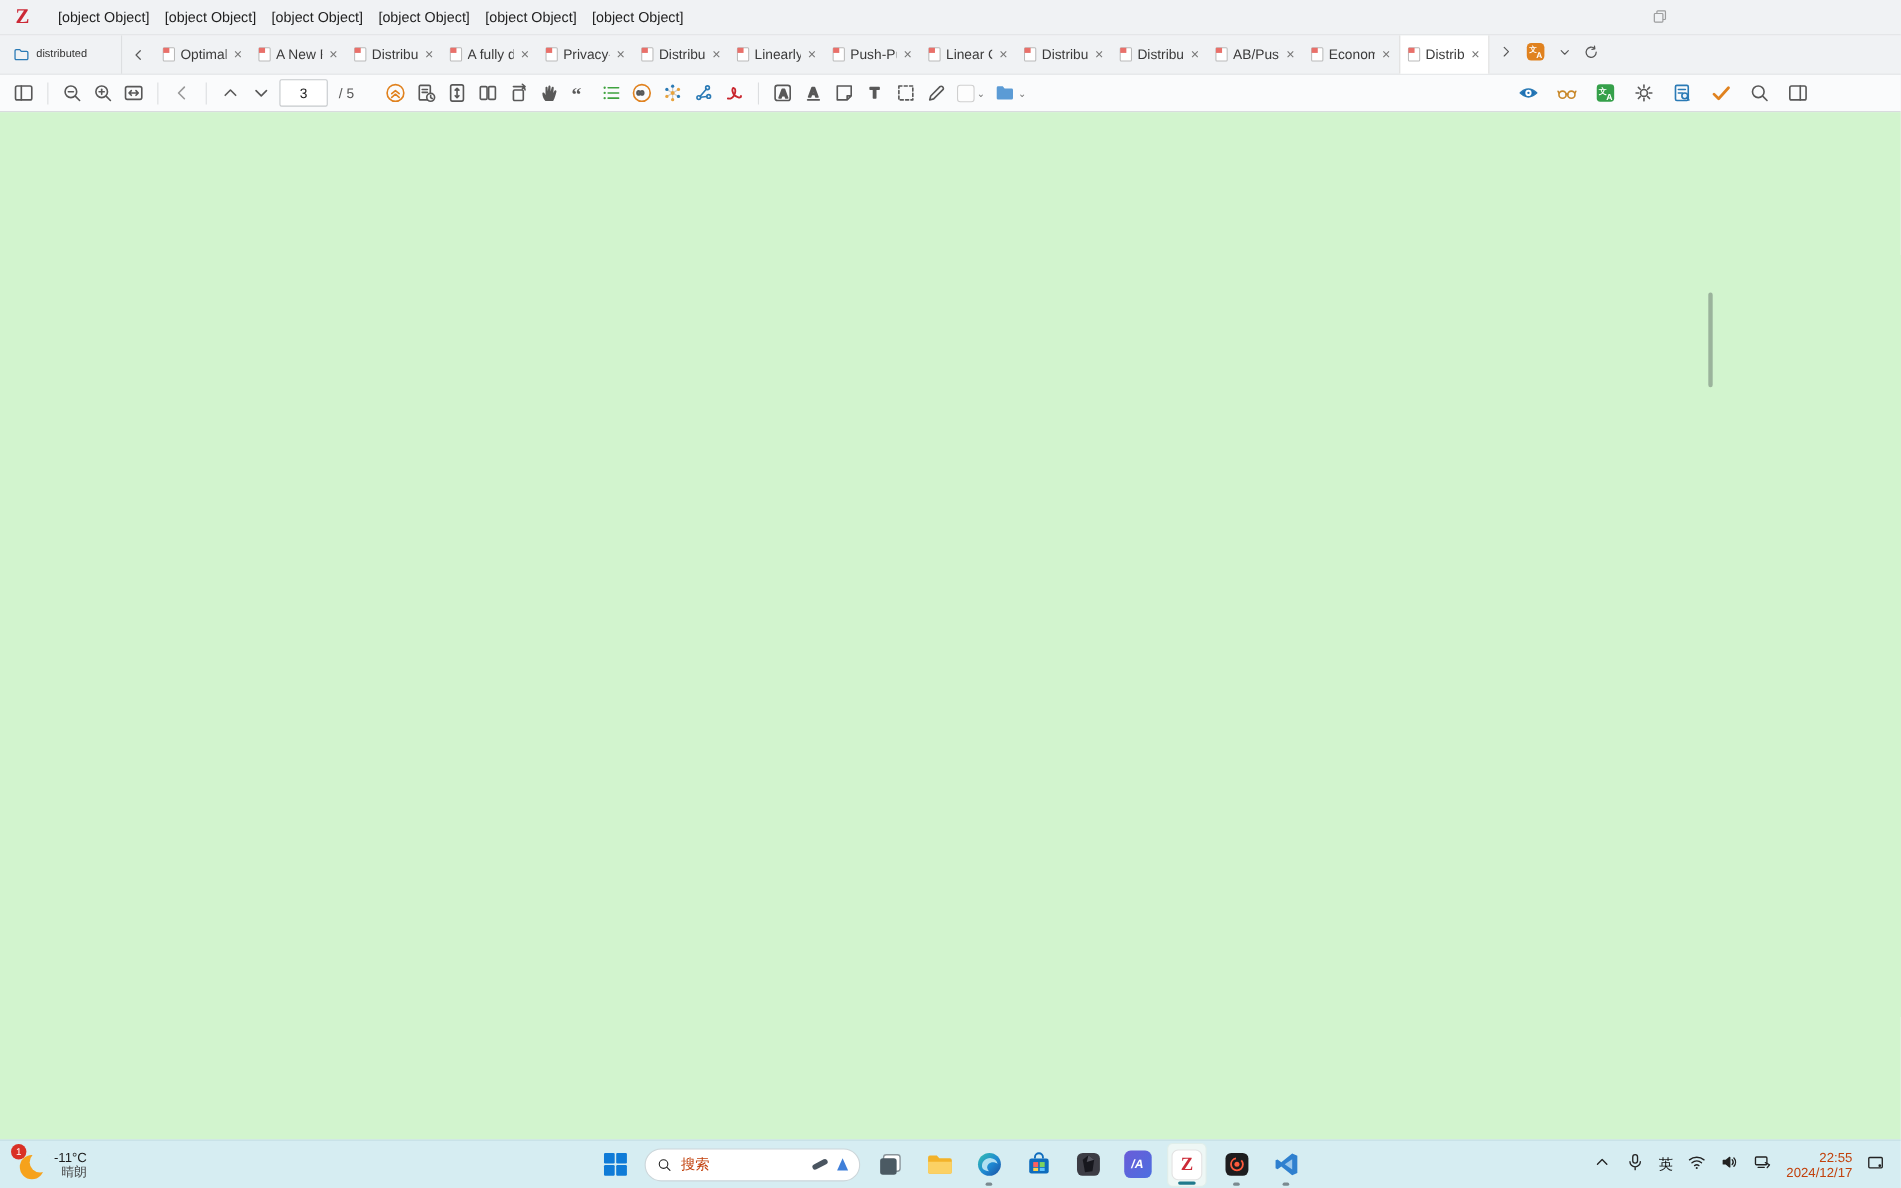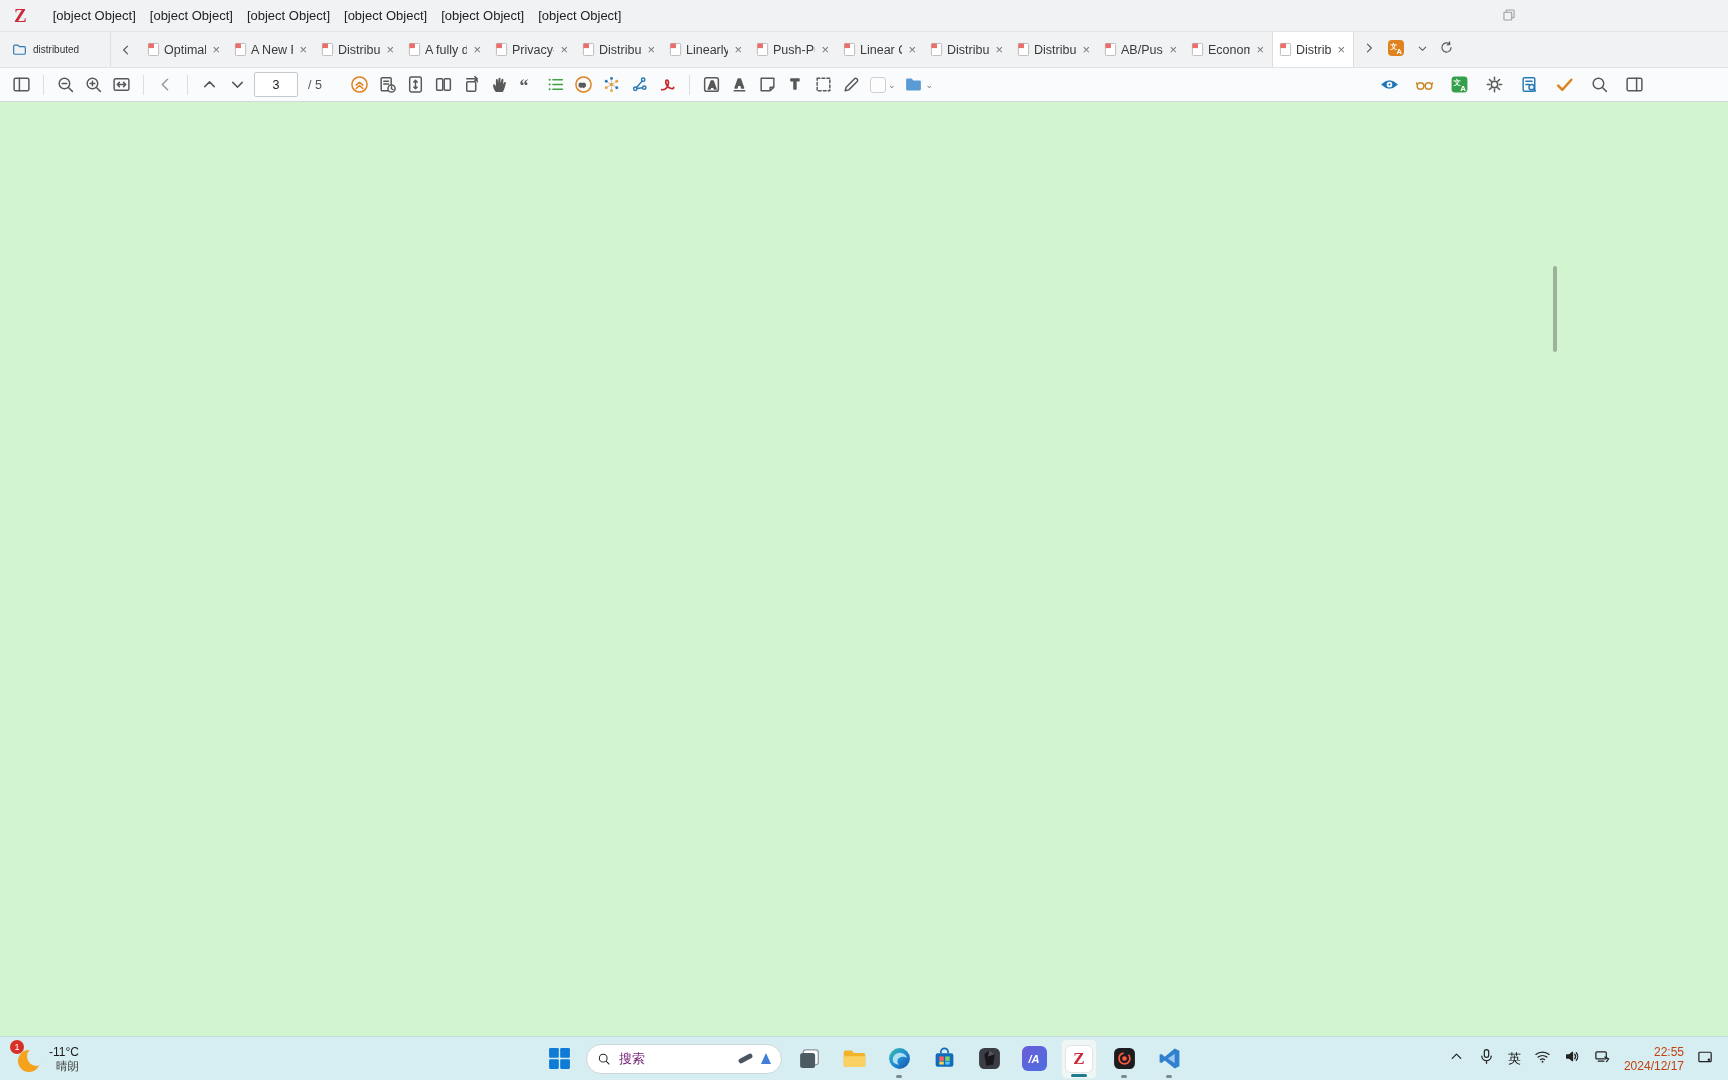--- a/index.html
+++ b/index.html
@@ -78,21 +78,21 @@
   .wtxt{font-size:12px;color:#1b1b1b;line-height:14px;text-align:right;}
   .wdesc{color:#444;font-size:11.5px;}
   .centericons{position:absolute;left:50%;transform:translateX(-50%);display:flex;align-items:center;gap:9px;height:44px;}
   .tbicon{position:relative;width:36px;height:40px;display:flex;align-items:center;justify-content:center;border-radius:5px;}
   .tbicon svg{width:25px;height:25px;}
   .tbicon.activeapp{background:#eef7f5;border:1px solid #dfeeea;box-sizing:border-box;}
   .rundot{position:absolute;bottom:1px;left:50%;transform:translateX(-50%);width:6px;height:3px;border-radius:2px;background:#7b8a90;}
   .activebar{position:absolute;bottom:1px;left:50%;transform:translateX(-50%);width:16px;height:3px;border-radius:2px;background:#1f7a8c;}
   .searchpill{display:flex;align-items:center;gap:8px;width:196px;height:30px;background:#fff;
     border:1px solid #ccd6da;border-radius:16px;padding:0 10px;box-sizing:border-box;}
-  .searchtext{font-size:13px;color:#701a75;flex:1;}
+  .searchtext{font-size:13px;color:#c2410c;flex:1;}
   .deco1{width:15px;height:5px;background:#4a5560;border-radius:3px;transform:rotate(-28deg);}
   .deco2{width:0;height:0;border-left:5px solid transparent;border-right:5px solid transparent;border-bottom:11px solid #3f7fd9;}
   .zt{font-family:"Liberation Serif",serif;font-weight:bold;color:#cc2936;font-size:17px;}
   .ztile{width:26px;height:26px;background:#fff;border:1px solid #e3e3e3;border-radius:6px;
     display:flex;align-items:center;justify-content:center;}
   .mf{width:25px;height:25px;border-radius:6px;background:linear-gradient(135deg,#6a5cd8,#4c6fe0);
     color:#fff;font-style:italic;font-weight:bold;font-size:11px;display:flex;align-items:center;justify-content:center;}
   .tray{margin-left:auto;display:flex;align-items:center;gap:13px;padding-right:14px;}
   .tray svg{width:17px;height:17px;}
   .tic{stroke:#222;fill:none;stroke-width:1.3;stroke-linecap:round;stroke-linejoin:round;}

